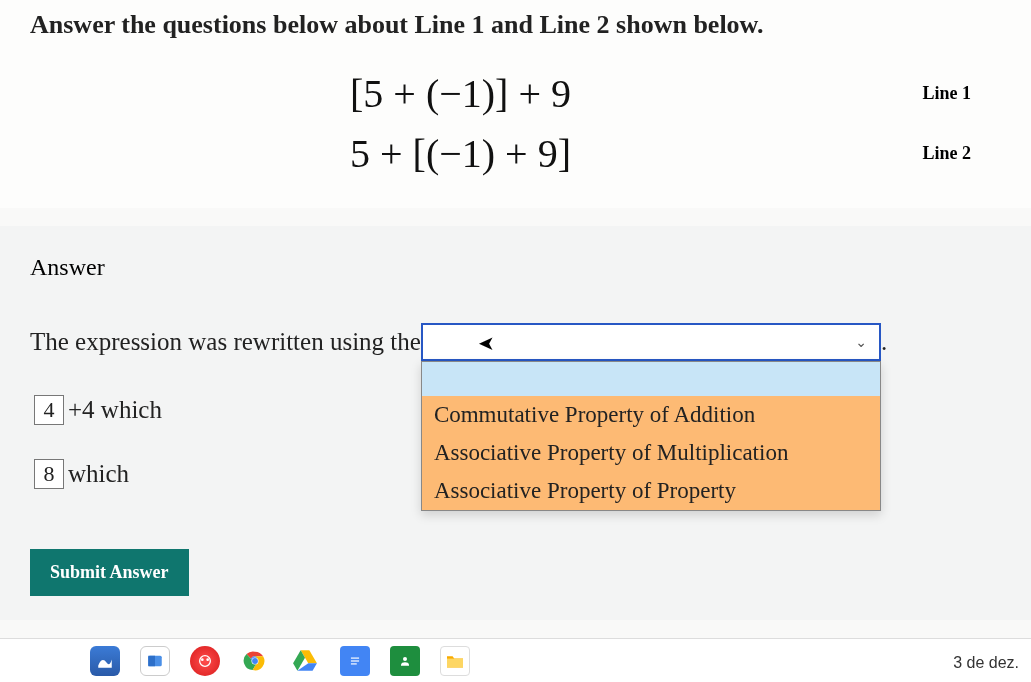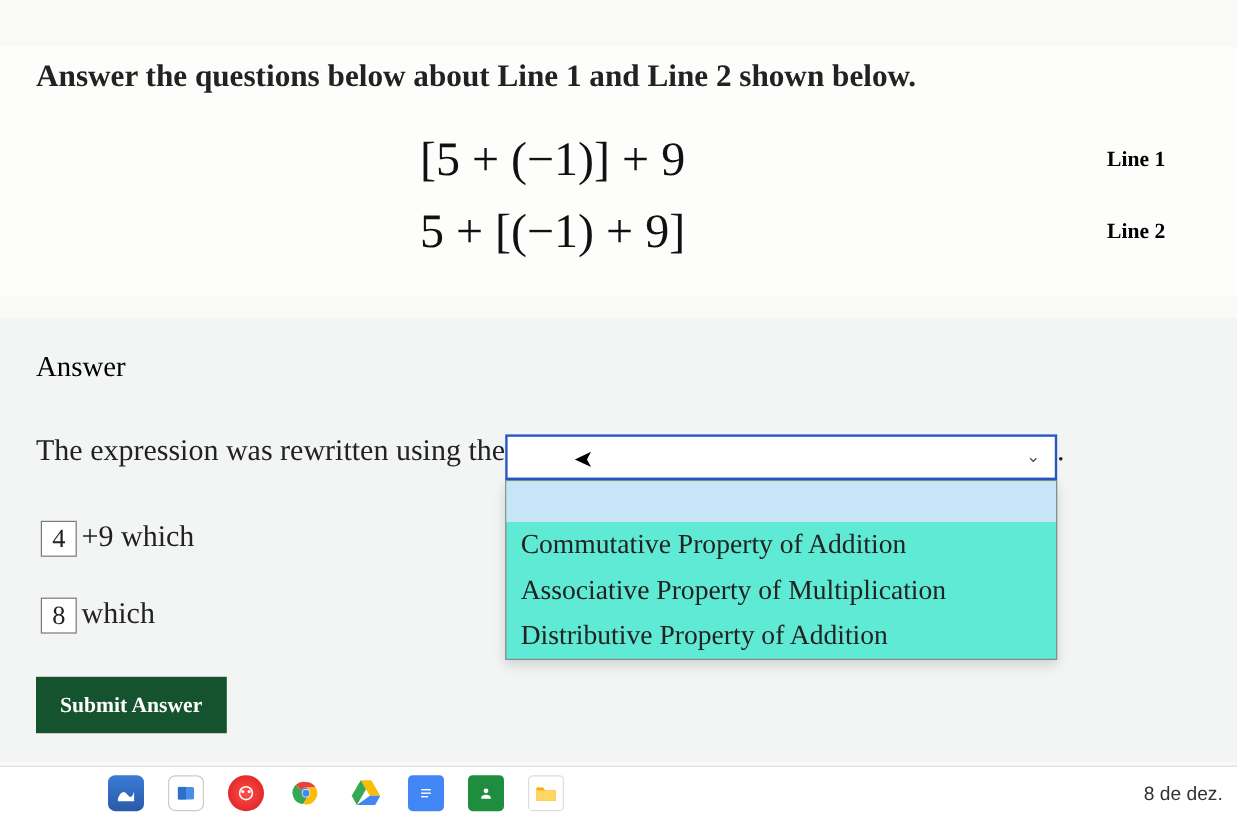--- a/index.html
+++ b/index.html
@@ -9,21 +9,20 @@
     width: 1031px;
     height: 682px;
     font-family: Georgia, 'Times New Roman', serif;
     background: #f9f9f8;
     position: relative;
     overflow: hidden;
   }
   .question-area {
     padding: 10px 20px 20px 30px;
     background: #fdfdfc;
-    margin-top: 39px;
   }
   .instructions {
     font-size: 26px;
     font-weight: bold;
     color: #222;
     margin: 0 0 28px 0;
   }
   .math-block {
     display: flex;
     align-items: center;
@@ -53,20 +52,21 @@
   .answer-title {
     font-weight: normal;
     font-size: 24px;
     margin-bottom: 42px;
   }
   .sentence {
     font-size: 25px;
     color: #222;
     margin-bottom: 34px;
     display: flex;
+    align-items: center;
     flex-wrap: wrap;
     gap: 0;
   }
   .dropdown-wrap {
     position: relative;
     display: inline-block;
     vertical-align: middle;
   }
   .dropdown-closed {
     width: 460px;
@@ -92,21 +92,21 @@
     top: 6px;
     font-size: 20px;
     color: #000;
     transform: scaleX(-1);
   }
   .dropdown-open {
     position: absolute;
     top: 38px;
     left: 0;
     width: 460px;
-    background: #5eead4;
+    background: #fdba74;
     border: 1px solid #888;
     z-index: 10;
     box-shadow: 0 4px 10px rgba(0,0,0,0.15);
   }
   .dd-option {
     padding: 6px 12px;
     font-size: 23px;
     color: #222;
     cursor: pointer;
     font-family: Georgia, serif;
@@ -120,29 +120,29 @@
     border: 1px solid #777;
     background: #fff;
     min-width: 30px;
     padding: 1px 8px;
     text-align: center;
     font-size: 22px;
     margin: 0 4px;
     font-family: Georgia, serif;
   }
   .submit-btn {
-    background: #14532d;
+    background: #0f766e;
     color: #fff;
     border: none;
     padding: 13px 20px;
     font-size: 18px;
     font-weight: bold;
     font-family: Georgia, serif;
     cursor: pointer;
-    margin-top: 2px;
+    margin-top: 26px;
   }
   .taskbar {
     position: absolute;
     bottom: 0;
     left: 0;
     right: 0;
     height: 44px;
     background: #fff;
     border-top: 1px solid #ddd;
     display: flex;
@@ -194,29 +194,29 @@
     <span>The expression was rewritten using the </span>
     <span class="dropdown-wrap">
       <span class="dropdown-closed">
         <span class="dropdown-cursor">➤</span>
         <span class="caret">⌄</span>
       </span>
       <span class="dropdown-open">
         <div class="dd-option blank"></div>
         <div class="dd-option">Commutative Property of Addition</div>
         <div class="dd-option">Associative Property of Multiplication</div>
-        <div class="dd-option">Distributive Property of Addition</div>
+        <div class="dd-option">Associative Property of Property</div>
       </span>
     </span>
     <span class="period">.</span>
   </div>
 
   <div class="sentence">
     <span class="inline-input">4</span>
-    <span> +9 which</span>
+    <span> +4 which</span>
   </div>
 
   <div class="sentence">
     <span class="inline-input">8</span>
     <span> which</span>
   </div>
 
   <button class="submit-btn">Submit Answer</button>
 </div>
 
@@ -270,13 +270,13 @@
         <path fill="#fff" d="M6 18c0-3 3-4 6-4s6 1 6 4v1H6z"></path>
       </svg>
   </div>
   <div class="tbicon" style="background:#fff;border:1px solid #ddd;border-radius:4px;">
     <svg width="20" height="16" viewBox="0 0 24 20">
         <path fill="#f9ab00" d="M2 4h7l2 3h11v11H2z"></path>
         <rect x="2" y="7" width="20" height="11" fill="#fdd663"></rect>
       </svg>
   </div>
 </div>
-<div class="clock-area">8 de dez.</div>
+<div class="clock-area">3 de dez.</div>
 
 </body></html>

